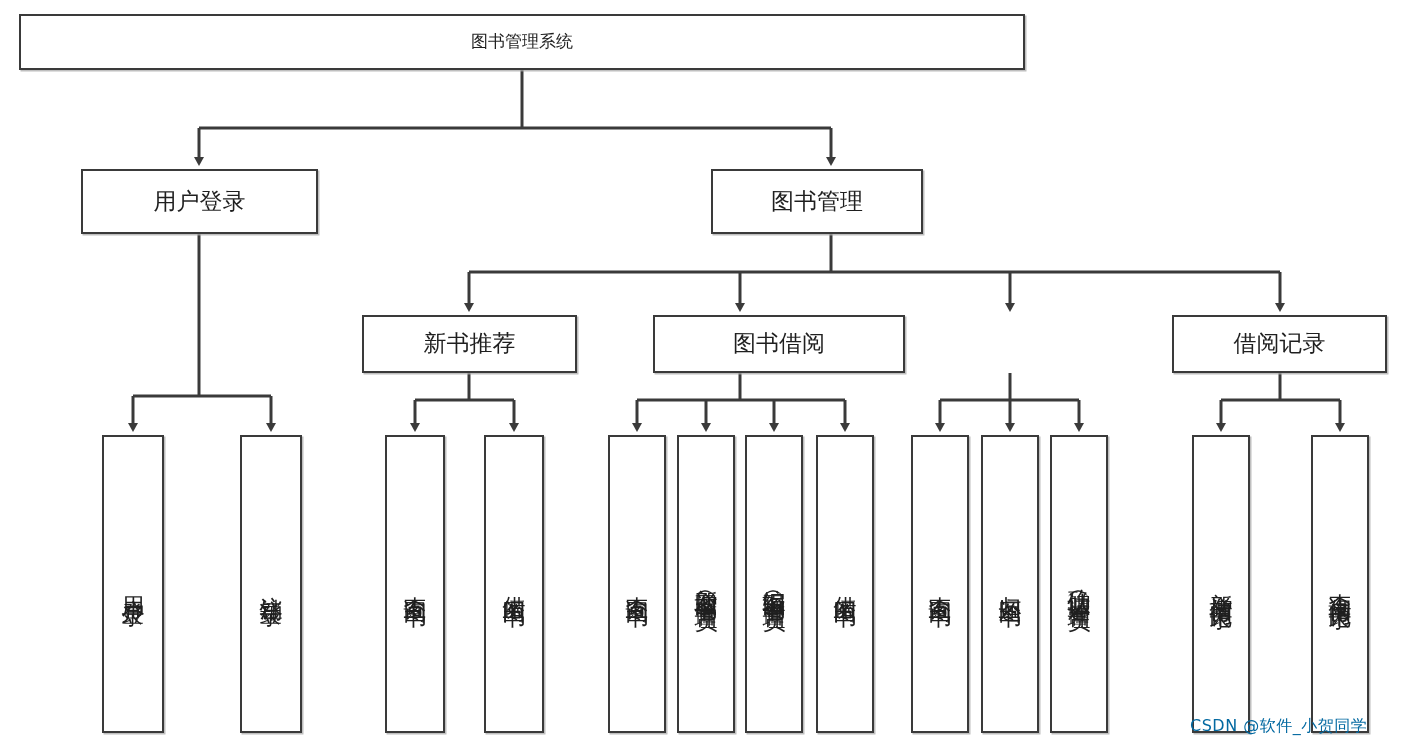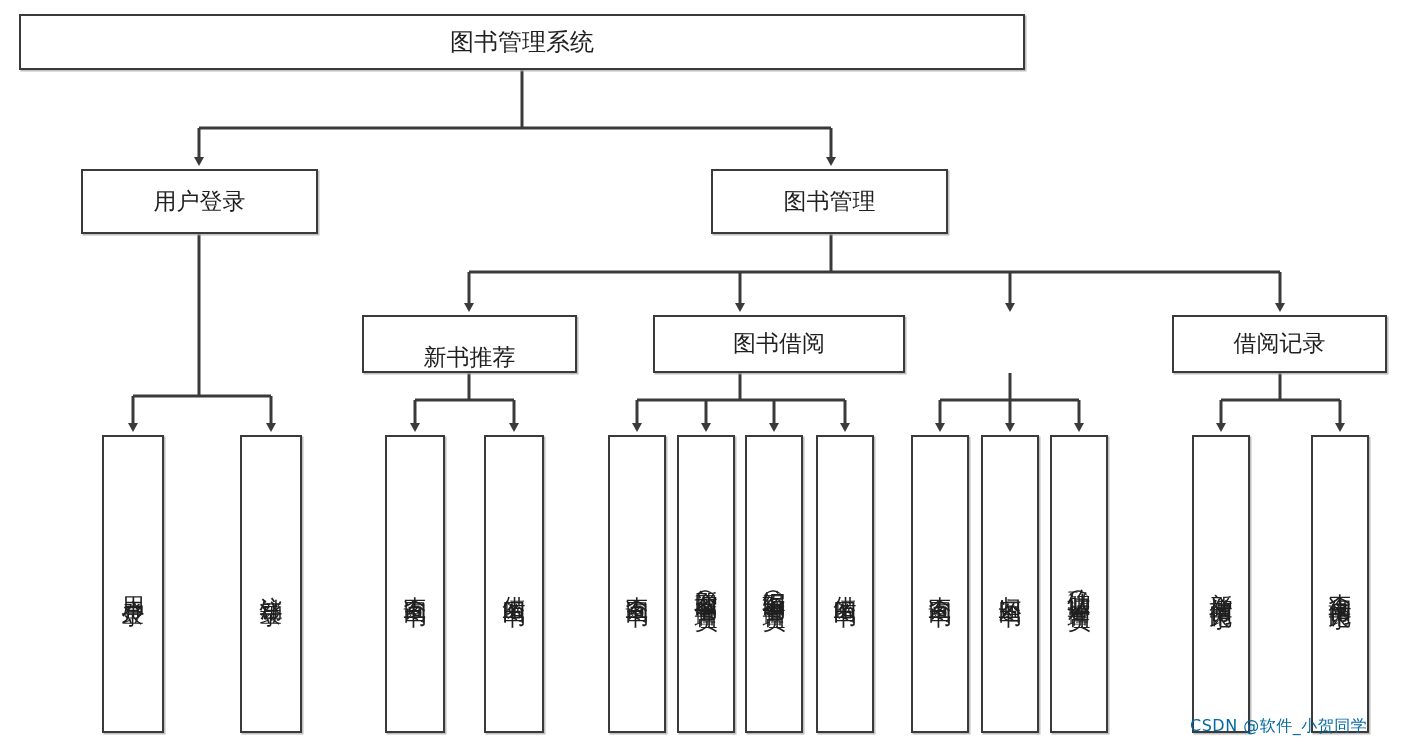--- a/index.html
+++ b/index.html
@@ -38,21 +38,21 @@
   .node .label {
     color: #1f1f1f;
     line-height: 1.12;
     text-align: center;
     white-space: nowrap;
   }
   .node.horizontal .label {
     font-size: 23px;
   }
   .node.root .label {
-    font-size: 24px;
+    font-size: 17px;
   }
   .node.vertical {
     align-items: center;
     justify-content: center;
   }
   .node.vertical .label {
     writing-mode: vertical-rl;
     text-orientation: upright;
     font-size: 23px;
     letter-spacing: 3px;
@@ -122,25 +122,25 @@
     </g>
   </svg>
 
   <div class="node root horizontal" style="left:19px; top:14px; width:1006px; height:56px;">
     <span class="label">图书管理系统</span>
   </div>
 
   <div class="node horizontal" style="left:81px; top:169px; width:237px; height:65px;">
     <span class="label">用户登录</span>
   </div>
-  <div class="node horizontal" style="left:711px; top:169px; width:237px; height:65px;">
+  <div class="node horizontal" style="left:711px; top:169px; width:212px; height:65px;">
     <span class="label">图书管理</span>
   </div>
 
-  <div class="node horizontal" style="left:362px; top:315px; width:215px; height:58px;align-items:flex-end;">
+  <div class="node horizontal" style="left:362px; top:315px; width:215px; height:58px;">
     <span class="label">新书推荐</span>
   </div>
   <div class="node horizontal" style="left:613px; top:315px; width:252px; height:58px;margin-left:40px;">
     <span class="label">图书借阅</span>
   </div>
   <div class="node horizontal" style="left:1172px; top:315px; width:215px; height:58px;font-family:Liberation Serif, serif;">
     <span class="label">借阅记录</span>
   </div>
 
   <div class="node vertical" style="left:102px; top:435px; width:62px; height:298px;">

